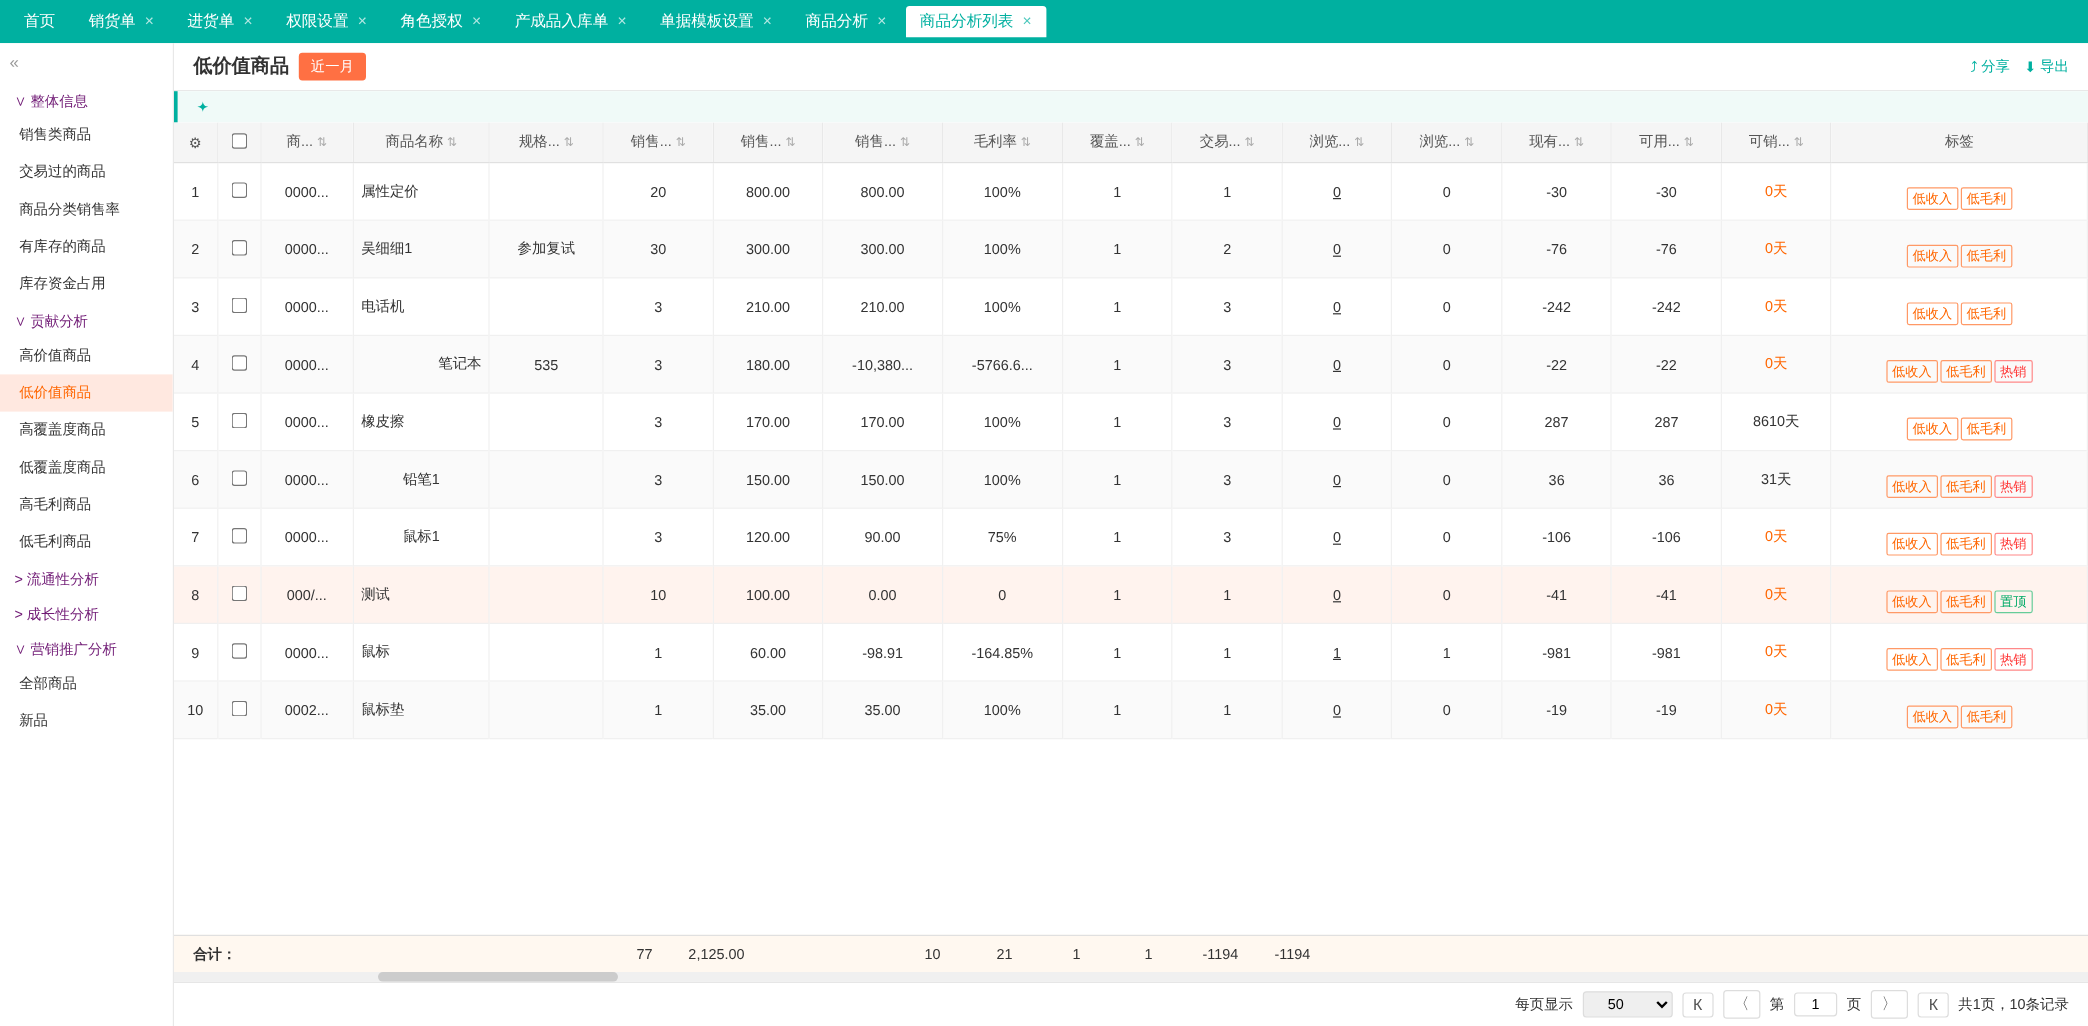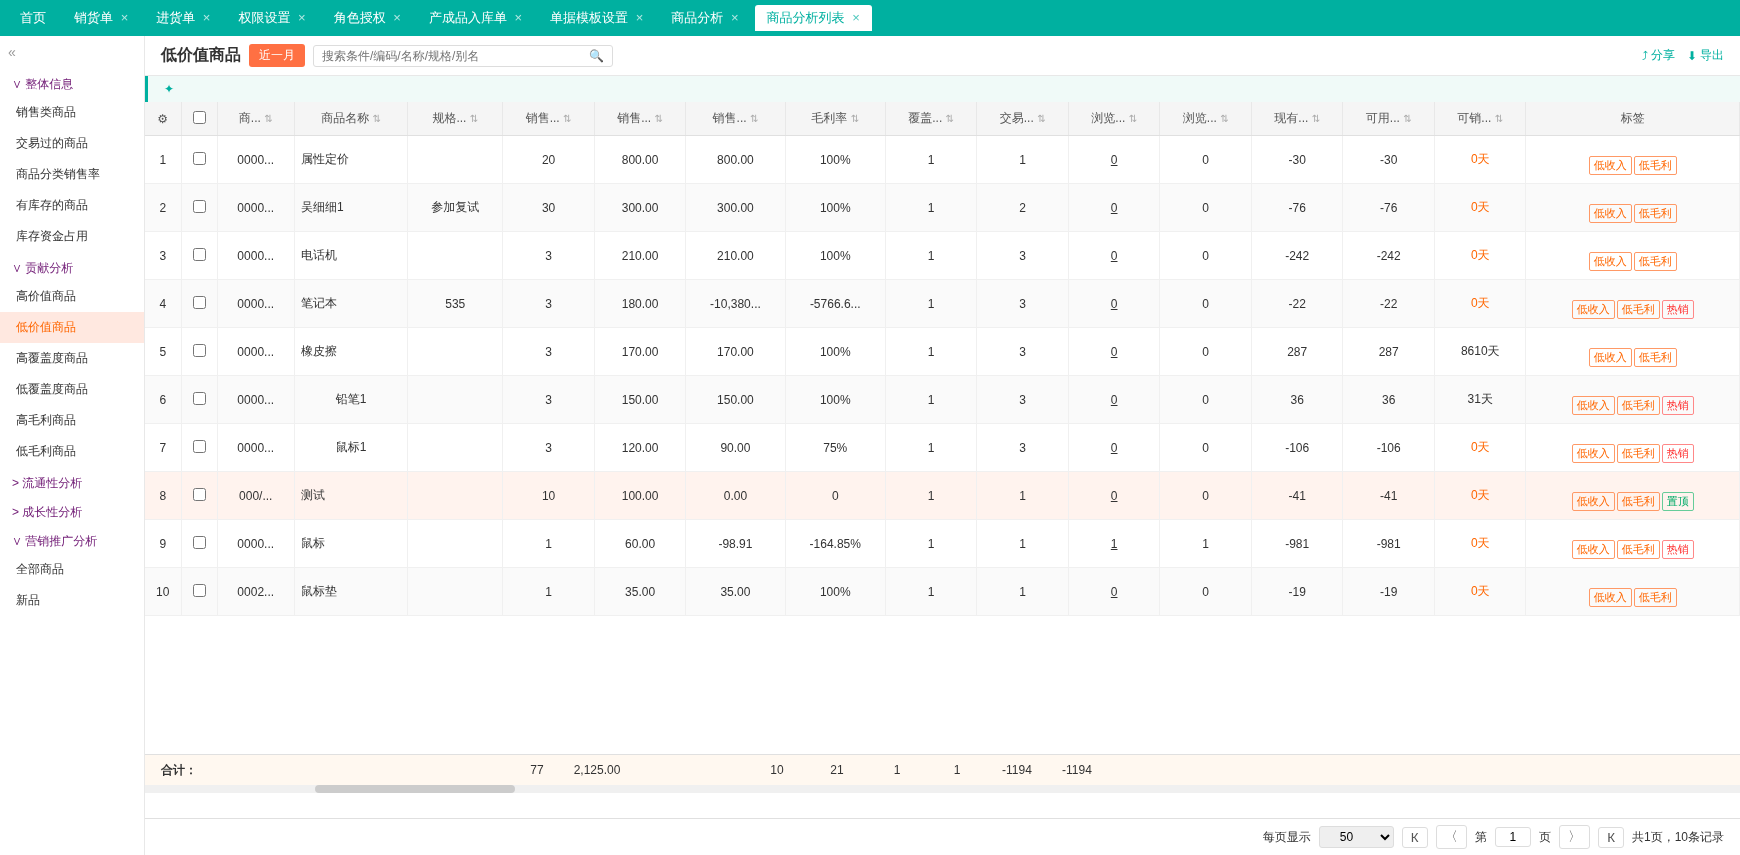--- a/index.html
+++ b/index.html
@@ -206,21 +206,20 @@
     
     .pagination-bar {
       border-top: 1px solid #e0e0e0;
       background: #fff;
       padding: 6px 16px;
       display: flex;
       align-items: center;
       justify-content: flex-end;
       gap: 8px;
       font-size: 12px;
-      margin-top: 25px;
     }
     .page-size-select {
       border: 1px solid #ddd;
       border-radius: 3px;
       padding: 2px 16px;
       font-size: 12px;
     }
     .page-btn {
       border: 1px solid #ddd;
       background: #fff;
@@ -312,24 +311,20 @@
     </div>
     <div class="sidebar-item">全部商品</div>
     <div class="sidebar-item">新品</div>
   </div>
 
   <div class="content-area">
 
     <div class="content-header">
       <span class="page-title">低价值商品</span>
       <button class="filter-btn">近一月</button>
-      <div class="search-box">
-        <input type="text" placeholder="搜索条件/编码/名称/规格/别名" style="">
-        <span style="color:#00b0a0;">🔍</span>
-      </div>
       <div class="header-right">
         <div class="header-action-btn">
           <span>⤴</span>
           <span>分享</span>
         </div>
         <div class="header-action-btn">
           <span>⬇</span>
           <span>导出</span>
         </div>
       </div>
@@ -417,21 +412,21 @@
       <td>0</td>
       <td>-242</td>
       <td>-242</td>
       <td style="color:#ff6600">0天</td>
       <td><span class="tag tag-orange">低收入</span><span class="tag tag-orange">低毛利</span></td>
     </tr>
             <tr>
       <td>4</td>
       <td><input type="checkbox" style=""></td>
       <td>0000...</td>
-      <td style="text-align:left;">笔记本</td>
+      <td style="text-align:right;">笔记本</td>
       <td>535</td>
       <td>3</td>
       <td>180.00</td>
       <td>-10,380...</td>
       <td>-5766.6...</td>
       <td>1</td>
       <td>3</td>
       <td><span class="link-underline">0</span></td>
       <td>0</td>
       <td>-22</td>

